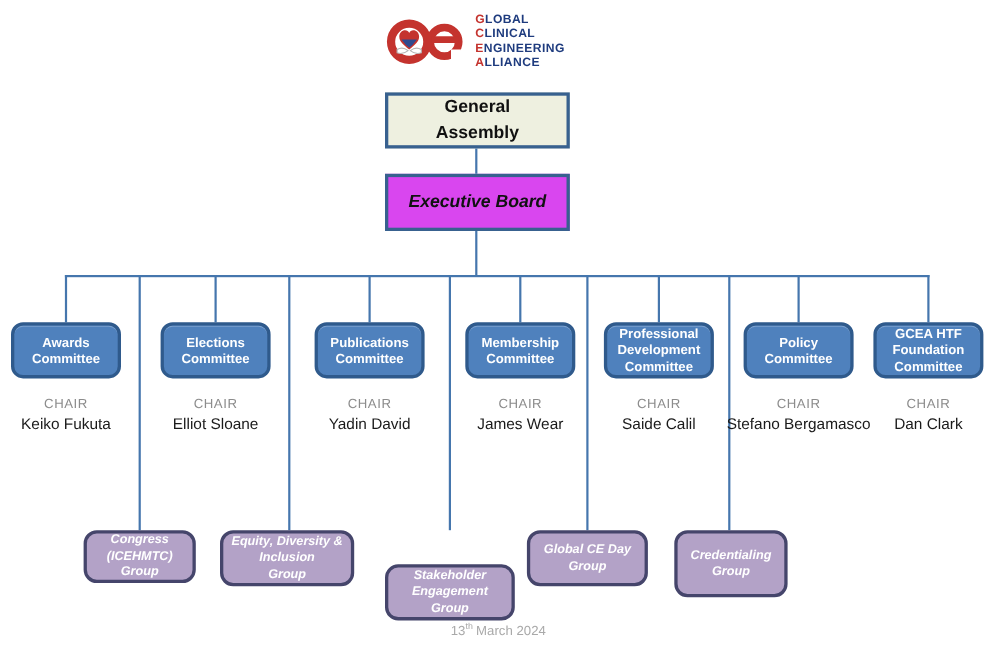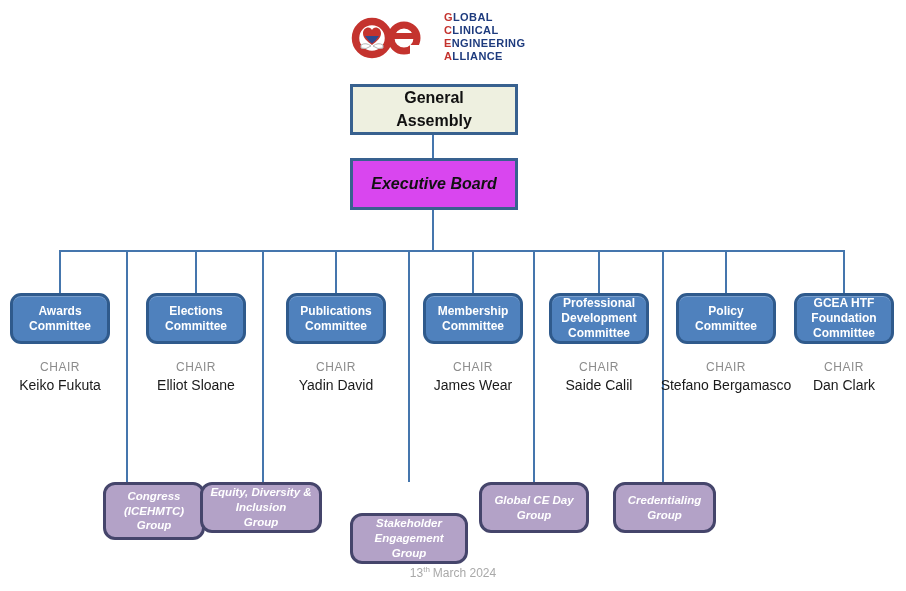--- a/index.html
+++ b/index.html
@@ -10,21 +10,21 @@
     background: #ffffff;
     font-family: "Liberation Sans", sans-serif;
     overflow: hidden;
   }
   .abs { position: absolute; box-sizing: border-box; }
 
   
   .line { position: absolute; background: #4576ad; }
 
   
-  .logo-wrap { display: flex; align-items: center; gap: 15px; }
+  .logo-wrap { display: flex; align-items: center; gap: 3px; }
   .logo-text-line { font-size: 11px; font-weight: bold; letter-spacing: 0.4px; line-height: 13px; }
   .logo-initial { color: #c4332e; }
   .logo-rest { color: #1e3b7e; }
 
   
   .top-box {
     border: 3px solid #38618f;
     display: flex; align-items: center; justify-content: center;
     text-align: center; font-weight: bold; font-size: 16px; color: #111;
     white-space: pre-line; line-height: 1.4;
@@ -157,31 +157,31 @@
   </div>
   <div class="abs chair-block" style="left:646px; top:360px; width:160px;">
     <div class="chair-label">CHAIR</div>
     <div class="chair-name">Stefano Bergamasco</div>
   </div>
   <div class="abs chair-block" style="left:764px; top:360px; width:160px;">
     <div class="chair-label">CHAIR</div>
     <div class="chair-name">Dan Clark</div>
   </div>
 
-  <div class="abs group-box" style="left:76px;  top:482px; width:102px; height:58px;margin-left:27px;">Congress
+  <div class="abs group-box" style="left:76px;  top:482px; width:102px; height:48px;">Congress
 (ICEHMTC)
 Group</div>
   <div class="abs group-box" style="left:200px; top:482px; width:122px; height:51px;">Equity, Diversity &amp;
 Inclusion
 Group</div>
   <div class="abs group-box" style="left:350px; top:482px; width:118px; height:51px;margin-top:31px;">Stakeholder
 Engagement
 Group</div>
   <div class="abs group-box" style="left:479px; top:482px; width:110px; height:51px;">Global CE Day
 Group</div>
-  <div class="abs group-box" style="left:613px; top:482px; width:103px; height:51px;">Credentialing
+  <div class="abs group-box" style="left:613px; top:482px; width:103px; height:61px;">Credentialing
 Group</div>
 
   <div class="abs footer-date" style="left:0; top:565px;">
     <span>13</span><sup>th</sup><span class="date-rest">March 2024</span>
   </div>
 
 </div>
 
 </body></html>

